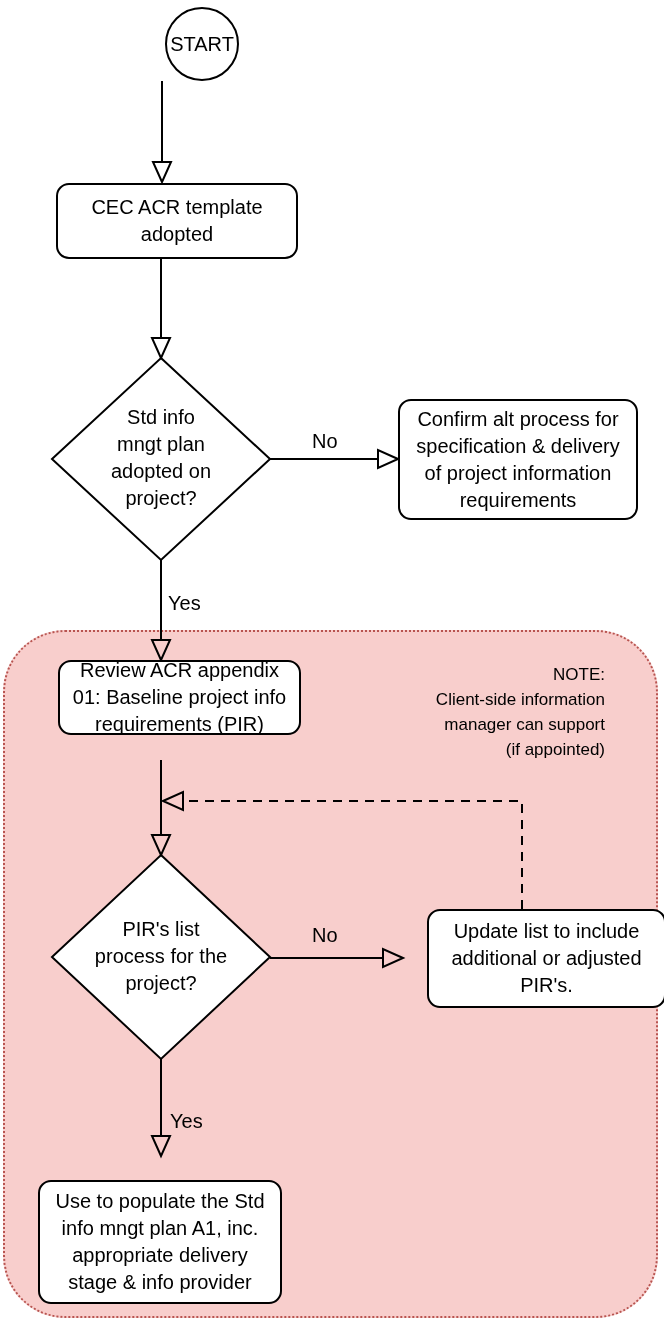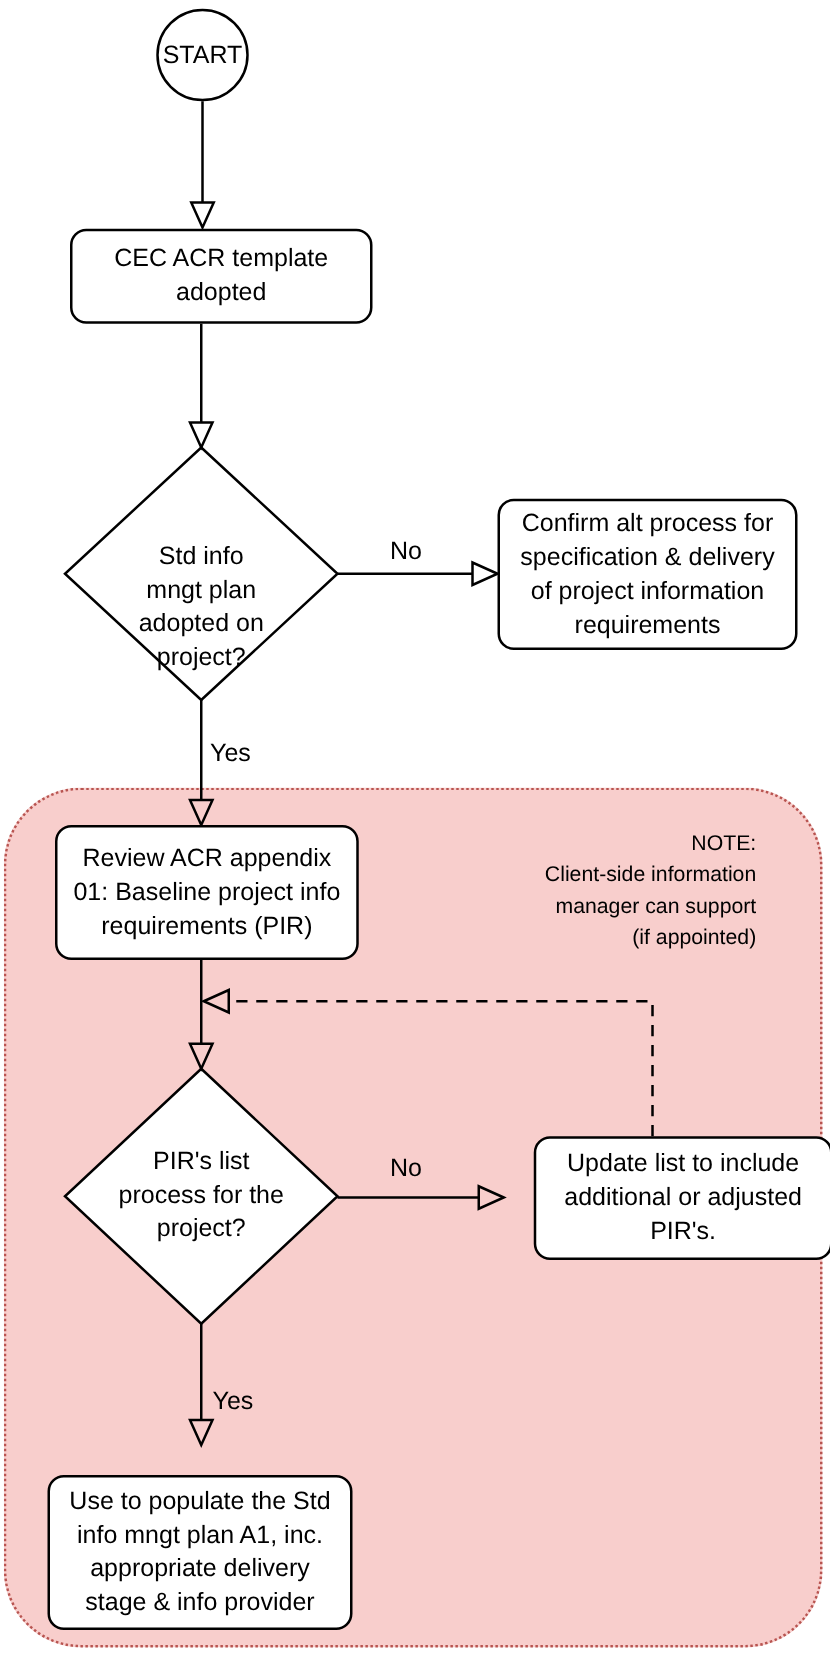--- a/index.html
+++ b/index.html
@@ -39,20 +39,21 @@
     align-items: center;
     justify-content: center;
     text-align: center;
     white-space: pre-line;
     font-size: 20px;
     line-height: 27px;
   }
   .circle {
     border-radius: 50%;
     white-space: normal;
+    margin-left: 40px;
   }
   .dtext {
     position: absolute;
     text-align: center;
     white-space: pre-line;
     font-size: 20px;
     line-height: 27px;
   }
   .lbl {
     position: absolute;
@@ -120,40 +121,40 @@
       <path class="ln" d="M161,1059 V1136"></path>
       <polygon class="ah" points="161,1156 152,1136 170,1136"></polygon>
     </g>
   </svg>
 
   <div class="node circle" style="left:125px; top:7px; width:74px; height:74px;">START</div>
 
   <div class="node" style="left:56px; top:183px; width:242px; height:76px;">CEC ACR template
 adopted</div>
 
-  <div class="dtext" style="left:61px; top:404px; width:200px;margin-top:28px;">Std info
+  <div class="dtext" style="left:61px; top:404px; width:200px;">Std info
 mngt plan
 adopted on
 project?</div>
 
   <div class="lbl" style="left:312px; top:428px; width:46px;">No</div>
 
   <div class="node" style="left:398px; top:399px; width:240px; height:121px; font-size:20px;">Confirm alt process for
 specification &amp; delivery
 of project information
 requirements</div>
 
   <div class="lbl" style="left:168px; top:590px; width:55px;">Yes</div>
 
   <div class="note">NOTE:
 Client-side information
 manager can support
 (if appointed)</div>
 
-  <div class="node" style="left:44px; top:660px; width:243px; height:108px;">Review ACR appendix
+  <div class="node" style="left:58px; top:660px; width:243px; height:75px;">Review ACR appendix
 01: Baseline project info
 requirements (PIR)</div>
 
   <div class="dtext" style="left:61px; top:916px; width:200px;">PIR's list
 process for the
 project?</div>
 
   <div class="lbl" style="left:312px; top:922px; width:46px;">No</div>
 
   <div class="node" style="left:403px; top:909px; width:239px; height:99px;margin-left:24px;">Update list to include

